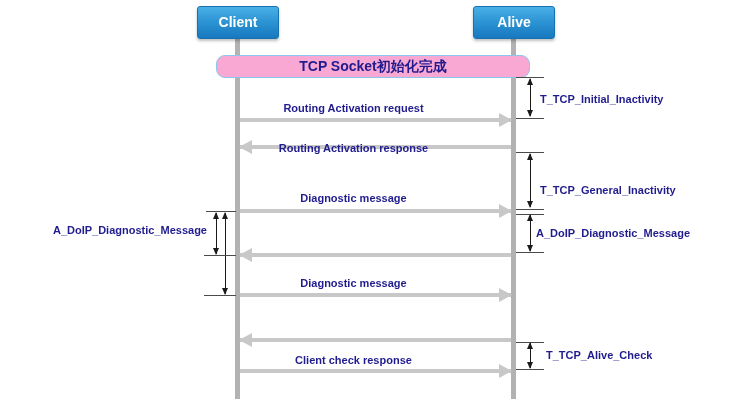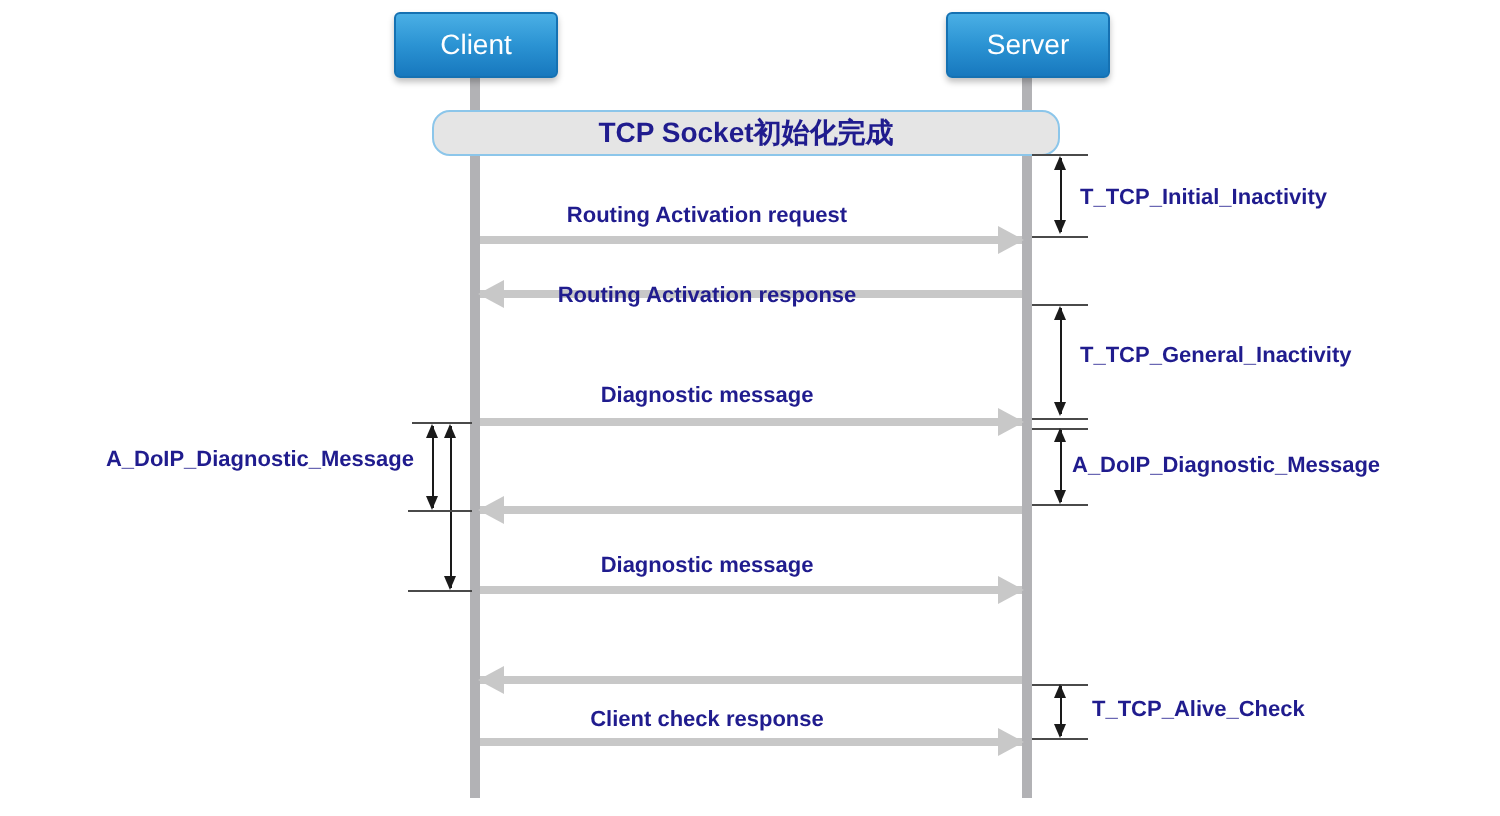--- a/index.html
+++ b/index.html
@@ -5,29 +5,29 @@
   html,body{margin:0;padding:0;background:#fff;}
   .canvas{
     position:relative;width:750px;height:408px;background:#ffffff;overflow:hidden;
     font-family:"Liberation Sans",sans-serif;
   }
   .actor{
     position:absolute;top:6px;width:82px;height:33px;border-radius:3px;
     background:linear-gradient(180deg,#4aafe5 0%,#2b93d3 50%,#1778be 100%);
     border:1px solid #1571b2;box-sizing:border-box;
     box-shadow:0 2px 3px rgba(0,0,0,0.25);
-    color:#ffffff;font-weight:normal;font-size:14px;text-align:center;line-height:31px;
+    color:#ffffff;font-weight:bold;font-size:14px;text-align:center;line-height:31px;
     z-index:3;
   }
   .lifeline{
     position:absolute;top:39px;height:360px;width:5px;background:#b2b2b5;z-index:0;
   }
   .tcp-note{
     position:absolute;left:216px;top:55px;width:312px;height:21px;
-    background:#e5e5e5;border:1.5px solid #8cc6ea;border-radius:9px;
+    background:#f9a8d4;border:1.5px solid #8cc6ea;border-radius:9px;
     color:#201c8e;font-weight:bold;font-size:14px;text-align:center;line-height:21px;
     z-index:2;
   }
   .msg-label{
     position:absolute;left:240px;width:227px;text-align:center;
     color:#201c8e;font-weight:bold;font-size:11px;white-space:pre;z-index:2;
   }
   .arrow{
     position:absolute;left:240px;width:271px;height:4px;background:#c8c8c8;z-index:1;
   }
@@ -62,21 +62,21 @@
 </style>
 </head>
 <body>
 
 <div class="canvas">
 
   <div class="lifeline" style="left:235px"></div>
   <div class="lifeline" style="left:511px"></div>
 
   <div class="actor" style="left:197px">Client</div>
-  <div class="actor" style="left:473px">Server</div>
+  <div class="actor" style="left:473px">Alive</div>
 
   <div class="tcp-note">TCP Socket初始化完成</div>
 
   <div class="msg-label" style="top:102px">Routing Activation request</div>
   <div class="arrow right" style="top:118px"></div>
 
   <div class="msg-label" style="top:142px">Routing Activation response</div>
   <div class="arrow left" style="top:145px"></div>
 
   <div class="msg-label" style="top:192px">Diagnostic message</div>
@@ -93,21 +93,21 @@
   <div class="arrow right" style="top:369px"></div>
 
   <div class="tick" style="left:516px;top:77px;width:28px"></div>
   <div class="vline" style="left:530px;top:79px;height:37px"></div>
   <div class="tick" style="left:516px;top:118px;width:28px"></div>
   <div class="side-label" style="left:540px;top:93px">T_TCP_Initial_Inactivity</div>
 
   <div class="tick" style="left:516px;top:152px;width:28px"></div>
   <div class="vline" style="left:530px;top:154px;height:53px"></div>
   <div class="tick" style="left:516px;top:209px;width:28px"></div>
-  <div class="side-label" style="left:540px;top:172px">T_TCP_General_Inactivity</div>
+  <div class="side-label" style="left:540px;top:184px">T_TCP_General_Inactivity</div>
 
   <div class="tick" style="left:516px;top:214px;width:28px"></div>
   <div class="vline" style="left:530px;top:215px;height:36px"></div>
   <div class="tick" style="left:516px;top:252px;width:28px"></div>
   <div class="side-label" style="left:536px;top:227px">A_DoIP_Diagnostic_Message</div>
 
   <div class="tick" style="left:516px;top:342px;width:28px"></div>
   <div class="vline" style="left:530px;top:343px;height:25px"></div>
   <div class="tick" style="left:516px;top:369px;width:28px"></div>
   <div class="side-label" style="left:546px;top:349px">T_TCP_Alive_Check</div>

